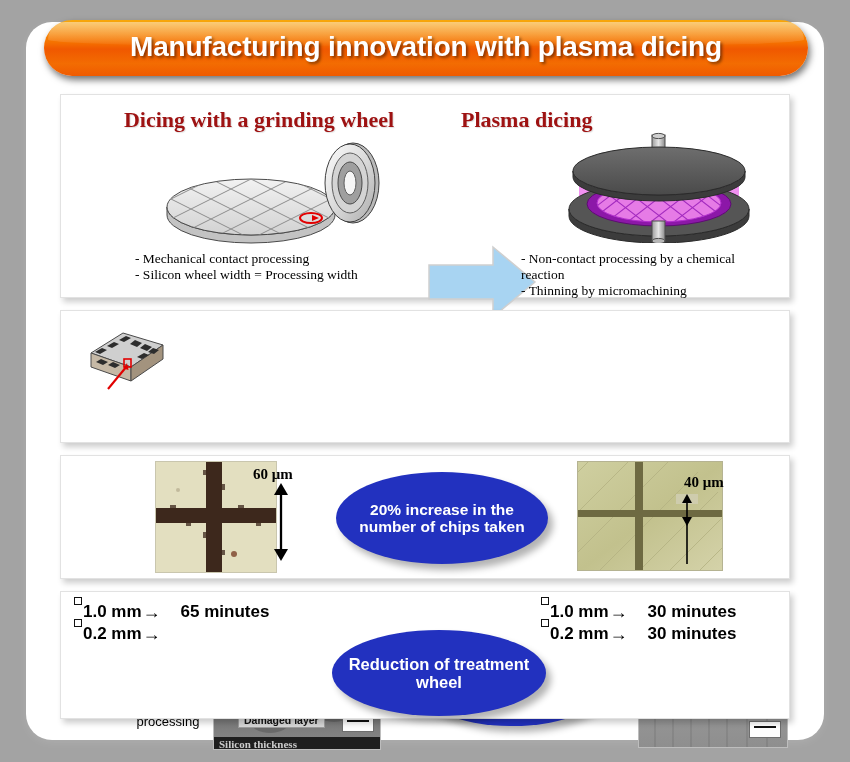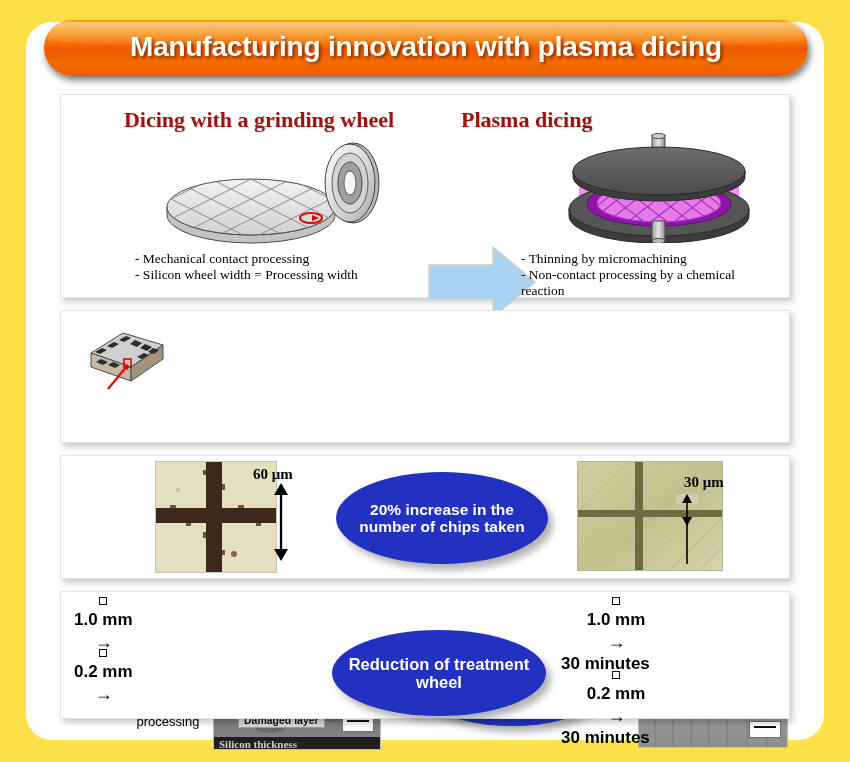--- a/index.html
+++ b/index.html
@@ -12,21 +12,21 @@
     height: 762px;
     font-family: "Liberation Sans", sans-serif;
     overflow: hidden;
   }
 
   
   #slide-frame {
     position: absolute;
     left: 0; top: 0;
     width: 850px; height: 762px;
-    background: #fde047;
+    background: #a3a3a3;
     box-sizing: border-box;
   }
   #slide-card {
     position: absolute;
     left: 26px; top: 22px;
     width: 798px; height: 718px;
     background: #ffffff;
     border-radius: 26px;
     box-shadow: 0 3px 9px rgba(255,255,255,0.10);
   }
@@ -218,21 +218,21 @@
   .time-block {
     position: absolute;
     font-size: 17px;
     font-weight: bold;
     color: #000000;
     line-height: 22px;
     white-space: nowrap;
   }
   #time-left  { left: 74px;  top: 601px; }
   #time-right { left: 541px; top: 601px; }
-  .time-row { display: flex; align-items: center; flex-direction: column; }
+  .time-row { display: flex; align-items: flex-start; }
   .time-box {
     display: inline-block;
     width: 8px; height: 8px;
     border: 1px solid #111;
     margin-right: 1px;
     position: relative;
     top: -4px;
     box-sizing: border-box;
   }
   .time-thick { display: inline-block; }
@@ -355,22 +355,22 @@
 
       <rect x="101" y="90" width="13" height="20" fill="url(#rodGrad)" stroke="#4d4d4d" stroke-width="1"></rect>
       <ellipse cx="107.5" cy="110" rx="6.5" ry="2.6" fill="#b6b6b6" stroke="#4d4d4d" stroke-width="1"></ellipse>
     </svg>
 
     <div class="notes" id="notes-left">
       <div>- Mechanical contact processing</div>
       <div>- Silicon wheel width = Processing width</div>
     </div>
     <div class="notes" id="notes-right">
+      <div>- Non-contact processing by a chemical reaction</div>
       <div>- Thinning by micromachining</div>
-      <div>- Non-contact processing by a chemical reaction</div>
     </div>
   </div>
 
   <div class="panel" id="panel-tem">
 
     <svg style="position:absolute;left:16px;top:8px;" width="100" height="80" viewBox="0 0 100 80">
       <path d="M14 34 L46 14 L86 26 L54 48 Z" fill="#cfcfcf" stroke="#4a4a4a" stroke-width="1"></path>
       <path d="M14 34 L54 48 L54 62 L14 48 Z" fill="#c6b9a6" stroke="#4a4a4a" stroke-width="1"></path>
       <path d="M54 48 L86 26 L86 40 L54 62 Z" fill="#a3937e" stroke="#4a4a4a" stroke-width="1"></path>
       <g fill="#2d2d2d">
@@ -517,29 +517,30 @@
       <rect x="0" y="48" width="146" height="7" fill="#6e6a42"></rect>
     </svg>
   </div>
 
   <svg style="position:absolute;left:676px;top:494px;" width="22" height="72" viewBox="0 0 22 72">
     <rect x="0" y="0" width="22" height="10" fill="#cfcdb0" opacity="0.9"></rect>
     <line x1="11" y1="4" x2="11" y2="70" stroke="#000" stroke-width="1.6"></line>
     <path d="M11 0 l5 9 l-10 0 Z" fill="#000"></path>
     <path d="M11 32 l5 -9 l-10 0 Z" fill="#000"></path>
   </svg>
-  <div class="dim-label" id="dim-20">30 μm</div>
+  <div class="dim-label" id="dim-20">40 μm</div>
 
   <div class="panel" id="panel-time"></div>
 
   <div class="time-block" id="time-left">
     <div class="time-row">
       <span class="time-box"></span>
       <span class="time-thick">1.0 mm</span>
       <span class="time-arrow">→</span>
+      <span class="time-val">65 minutes</span>
     </div>
     <div class="time-row">
       <span class="time-box"></span>
       <span class="time-thick">0.2 mm</span>
       <span class="time-arrow">→</span>
     </div>
   </div>
 
   <div class="callout" id="callout-time">Reduction of treatment wheel</div>
 

